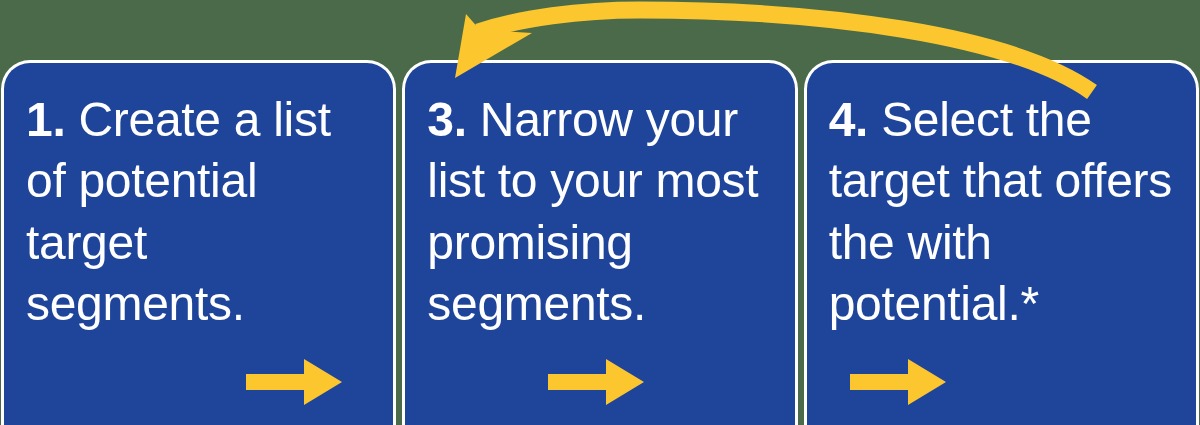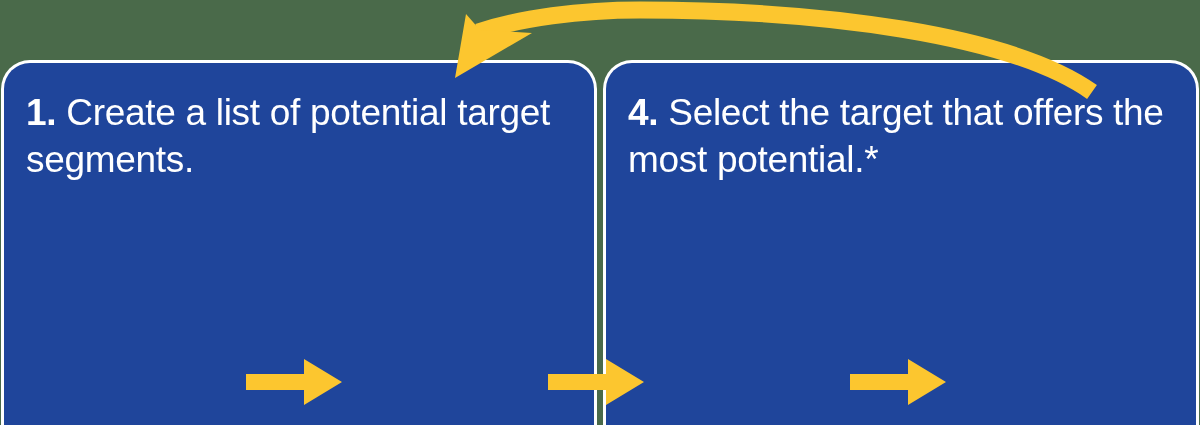--- a/index.html
+++ b/index.html
@@ -43,21 +43,21 @@
     background: #1f459b;
     border-radius: 26px 26px 0 0;
     box-shadow: 0 0 0 3px #ffffff;
     padding: 26px 22px 0 22px;
     box-sizing: border-box;
     overflow: visible;
   }
 
   .step-text {
     color: #ffffff;
-    font-size: 37px;
+    font-size: 48px;
     line-height: 1.28;
     font-weight: 400;
     letter-spacing: -0.3px;
     white-space: pre-line;
     margin: 0;
   }
 
   .step-num {
     font-weight: 700;
   }
@@ -108,19 +108,22 @@
     <polygon points="0,15 58,15 58,0 96,23 58,46 58,31 0,31" fill="#fcc62f"></polygon>
   </svg>
 
   <div id="boxes-row">
 
     <div class="step-box">
       <p class="step-text"><span class="step-num">1.</span> <span>Create a list of potential target segments.</span></p>
     </div>
 
 
+    <div class="step-box">
+      <p class="step-text"><span class="step-num">3.</span> <span>Narrow your list to your most promising segments.</span></p>
+    </div>
 
     <div class="step-box">
-      <p class="step-text"><span class="step-num">4.</span> <span>Select the target that offers the most potential.*</span></p>
+      <p class="step-text"><span class="step-num">4.</span> <span>Select the target that offers the with potential.*</span></p>
     </div>
 
   </div>
 </div>
 
 </body></html>

